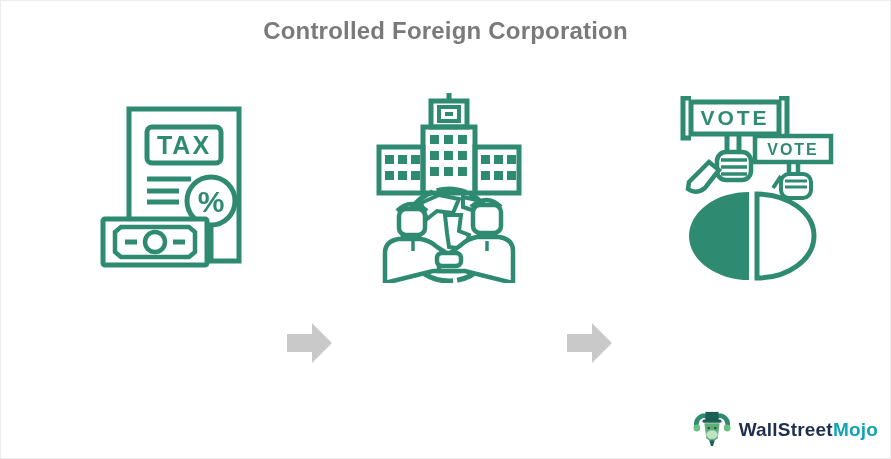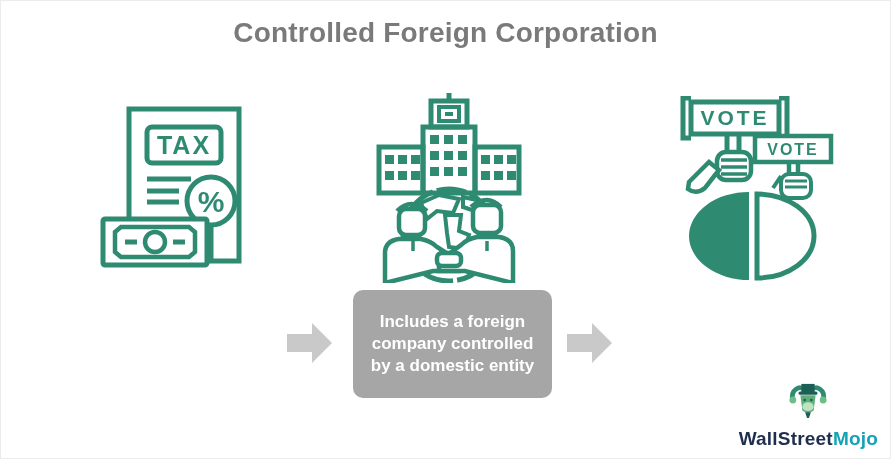--- a/index.html
+++ b/index.html
@@ -12,21 +12,21 @@
     border: 1px solid #ececec;
     font-family: "Liberation Sans", sans-serif;
     overflow: hidden;
   }
   .title {
     position: absolute;
     top: 16px;
     left: 0;
     width: 100%;
     text-align: center;
-    font-size: 28px;
+    font-size: 24px;
     font-weight: bold;
     color: #7a7a7a;
     letter-spacing: 0.2px;
   }
   .icon-wrap { position: absolute; }
   .icon-tax   { left: 98px;  top: 100px; width: 148px; height: 168px; }
   .icon-corp  { left: 372px; top: 90px;  width: 152px; height: 192px; }
   .icon-vote  { left: 668px; top: 95px;  width: 168px; height: 188px; }
   .step-box {
     position: absolute;
@@ -49,21 +49,20 @@
   .arrow { position: absolute; width: 46px; height: 44px; }
   .arrow-1 { left: 286px; top: 320px; }
   .arrow-2 { left: 566px; top: 320px; }
   .logo {
     position: absolute;
     right: 12px;
     bottom: 8px;
     display: flex;
     align-items: center;
     gap: 6px;
-    flex-direction: column;
   }
   .logo-text { font-size: 19px; font-weight: bold; letter-spacing: 0.2px; }
   .logo-text .part1 { color: #1e2e4f; }
   .logo-text .part2 { color: #13a3b5; }
   svg text { font-family: "Liberation Sans", sans-serif; font-weight: bold; }
 </style>
 </head>
 <body>
 
 <div class="canvas">
@@ -166,23 +165,20 @@
         <line x1="116" y1="91" x2="138" y2="91" stroke-width="3"></line>
         <path d="M104,92 L112,80" stroke-width="4"></path>
       </g>
       <path d="M80,96 A60,44 0 0 0 80,184 Z" fill="#2e8b72"></path>
       <path d="M88,98 A57,42 0 0 1 88,182 Z" fill="#ffffff" stroke="#2e8b72" stroke-width="5"></path>
       <text x="66" y="29" text-anchor="middle" font-size="21" letter-spacing="3" fill="#2e8b72">VOTE</text>
       <text x="124" y="59" text-anchor="middle" font-size="16" letter-spacing="2" fill="#2e8b72">VOTE</text>
     </svg>
   </div>
 
-  <div class="step-box box-2">Includes a foreign
-company controlled
-by a domestic entity</div>
 
   <div class="arrow arrow-1">
     <svg width="46" height="44" viewBox="0 0 46 44">
       <polygon points="0,13 25,13 25,2 45,22 25,42 25,31 0,31" fill="#c9c9c9"></polygon>
     </svg>
   </div>
   <div class="arrow arrow-2">
     <svg width="46" height="44" viewBox="0 0 46 44">
       <polygon points="0,13 25,13 25,2 45,22 25,42 25,31 0,31" fill="#c9c9c9"></polygon>
     </svg>

